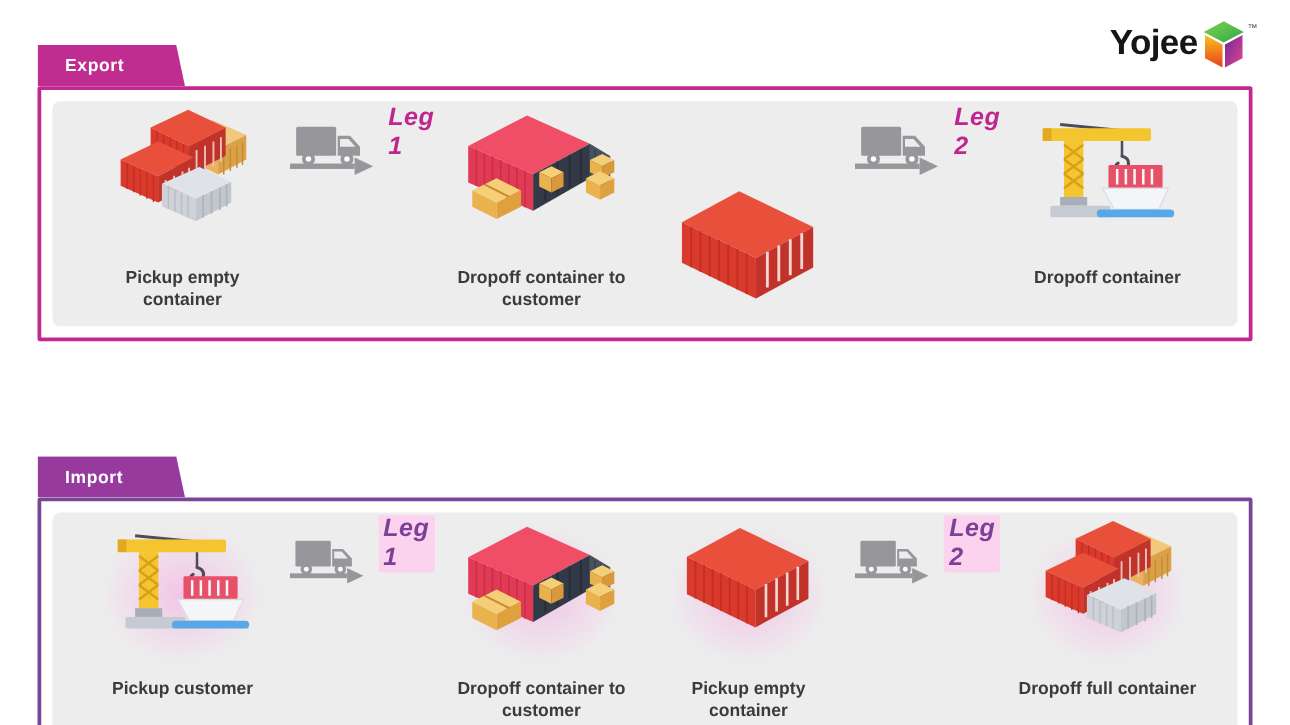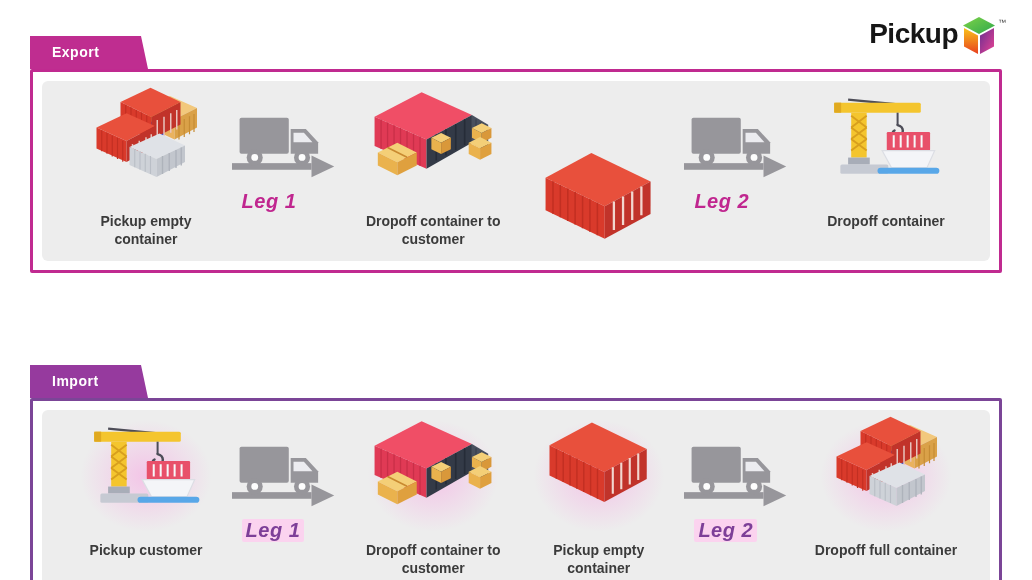--- a/index.html
+++ b/index.html
@@ -35,21 +35,21 @@
   .step{
     position:relative;width:160px;display:flex;flex-direction:column;
     align-items:center;justify-content:flex-end;padding-bottom:12px;gap:28px;
   }
   .step-icon{height:112px;position:relative;z-index:1;}
   .step-label{
     font-size:14px;font-weight:700;color:#3b3b3b;text-align:center;
     line-height:1.28;margin-top:5px;width:150px;min-height:36px;z-index:1;
   }
   .leg{
-    width:116px;display:flex;flex-direction:column;align-items:flex-start;
+    width:116px;display:flex;flex-direction:row;align-items:flex-start;
     justify-content:center;padding-bottom:22px;position:relative;
   }
   .leg-icon{width:106px;height:80px;}
   .leg-label{font-style:italic;font-weight:800;font-size:20px;margin:2px 0 0 10px;letter-spacing:.5px;}
   #export-section .leg-label{color:#c0268f;}
   #import-section .leg-label{color:#7d3f98;background:#fbd3ef;padding:0 4px;border-radius:2px;}
   
   .glow{
     position:absolute;left:12px;right:12px;top:8px;height:116px;z-index:0;
     background:radial-gradient(ellipse at center,rgba(248,163,226,.55) 0%,rgba(248,163,226,0) 68%);
@@ -159,21 +159,21 @@
 
     <g id="def-yojee-cube">
       <polygon points="18,1 34,9.5 18,18 2,9.5" fill="url(#gTop)"></polygon>
       <polygon points="3,12 17,19.5 17,38 3,30.5" fill="url(#gLeft)"></polygon>
       <polygon points="19,19.5 33,12 33,30.5 19,38" fill="url(#gRight)"></polygon>
     </g>
   </defs>
 </svg>
 
 <div class="logo">
-  <span class="logo-text">Pickup</span>
+  <span class="logo-text">Yojee</span>
   <svg class="logo-cube" width="36" height="40" viewBox="0 0 36 40">
       <use href="#def-yojee-cube"></use>
     </svg>
   <span class="logo-tm">™</span>
 </div>
 
 <div class="section" id="export-section">
   <div class="tab">Export</div>
   <div class="panel">
     <div class="panel-inner">

